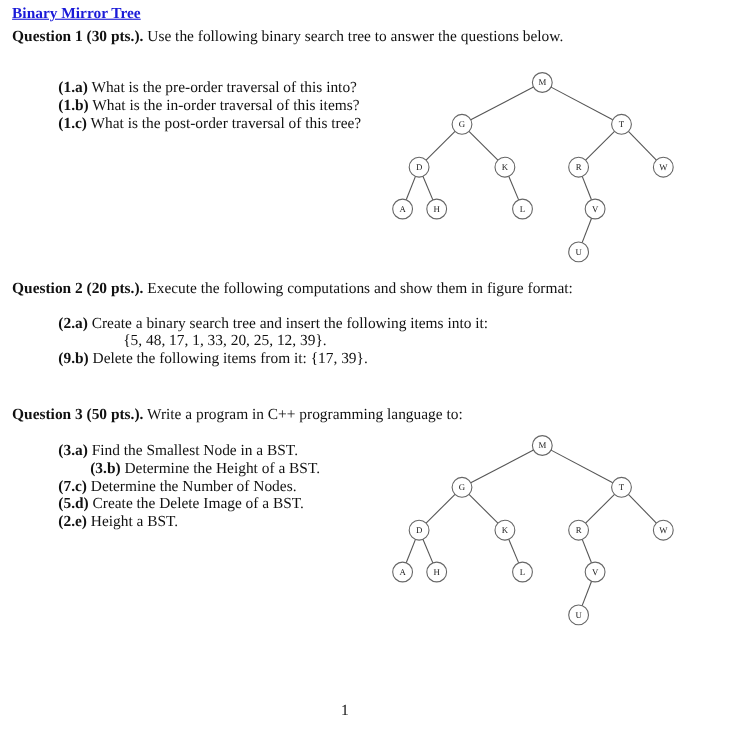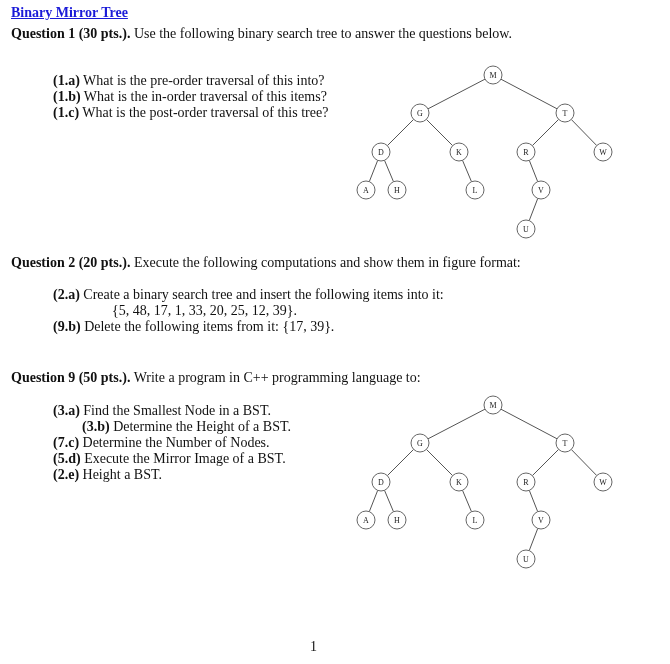--- a/index.html
+++ b/index.html
@@ -104,33 +104,33 @@
   <b>(2.a)</b><span> Create a binary search tree and insert the following items into it:</span>
 </div>
 <div class="abs item" style="left:112px; top:303px;">
   <span>{5, 48, 17, 1, 33, 20, 25, 12, 39}.</span>
 </div>
 <div class="abs item" style="left:53px; top:319px;">
   <b>(9.b)</b><span> Delete the following items from it: {17, 39}.</span>
 </div>
 
 <div class="abs qhead" style="left:11px; top:370px;">
-  <b>Question 9 (50 pts.).</b><span> Write a program in C++ programming language to:</span>
+  <b>Question 3 (50 pts.).</b><span> Write a program in C++ programming language to:</span>
 </div>
 <div class="abs item" style="left:53px; top:403px;">
   <b>(3.a)</b><span> Find the Smallest Node in a BST.</span>
 </div>
 <div class="abs item" style="left:53px; top:419px;margin-left:29px;">
   <b>(3.b)</b><span> Determine the Height of a BST.</span>
 </div>
 <div class="abs item" style="left:53px; top:435px;">
   <b>(7.c)</b><span> Determine the Number of Nodes.</span>
 </div>
 <div class="abs item" style="left:53px; top:451px;">
-  <b>(5.d)</b><span> Execute the Mirror Image of a BST.</span>
+  <b>(5.d)</b><span> Create the Delete Image of a BST.</span>
 </div>
 <div class="abs item" style="left:53px; top:467px;">
   <b>(2.e)</b><span> Height a BST.</span>
 </div>
 
 <svg class="tree" id="tree2" style="left:335px; top:385px;" width="335" height="195" viewBox="0 0 335 195">
     <line x1="150.01684003333892" y1="24.15561751689206" x2="92.98315996666106" y2="53.84438248310794"></line>
     <line x1="165.95946277562274" y1="24.200827576023105" x2="222.04053722437726" y2="53.79917242397689"></line>
     <line x1="78.63603896932108" y1="64.36396103067892" x2="52.36396103067893" y2="90.63603896932108"></line>
     <line x1="91.36396103067892" y1="64.36396103067892" x2="117.63603896932108" y2="90.63603896932108"></line>

